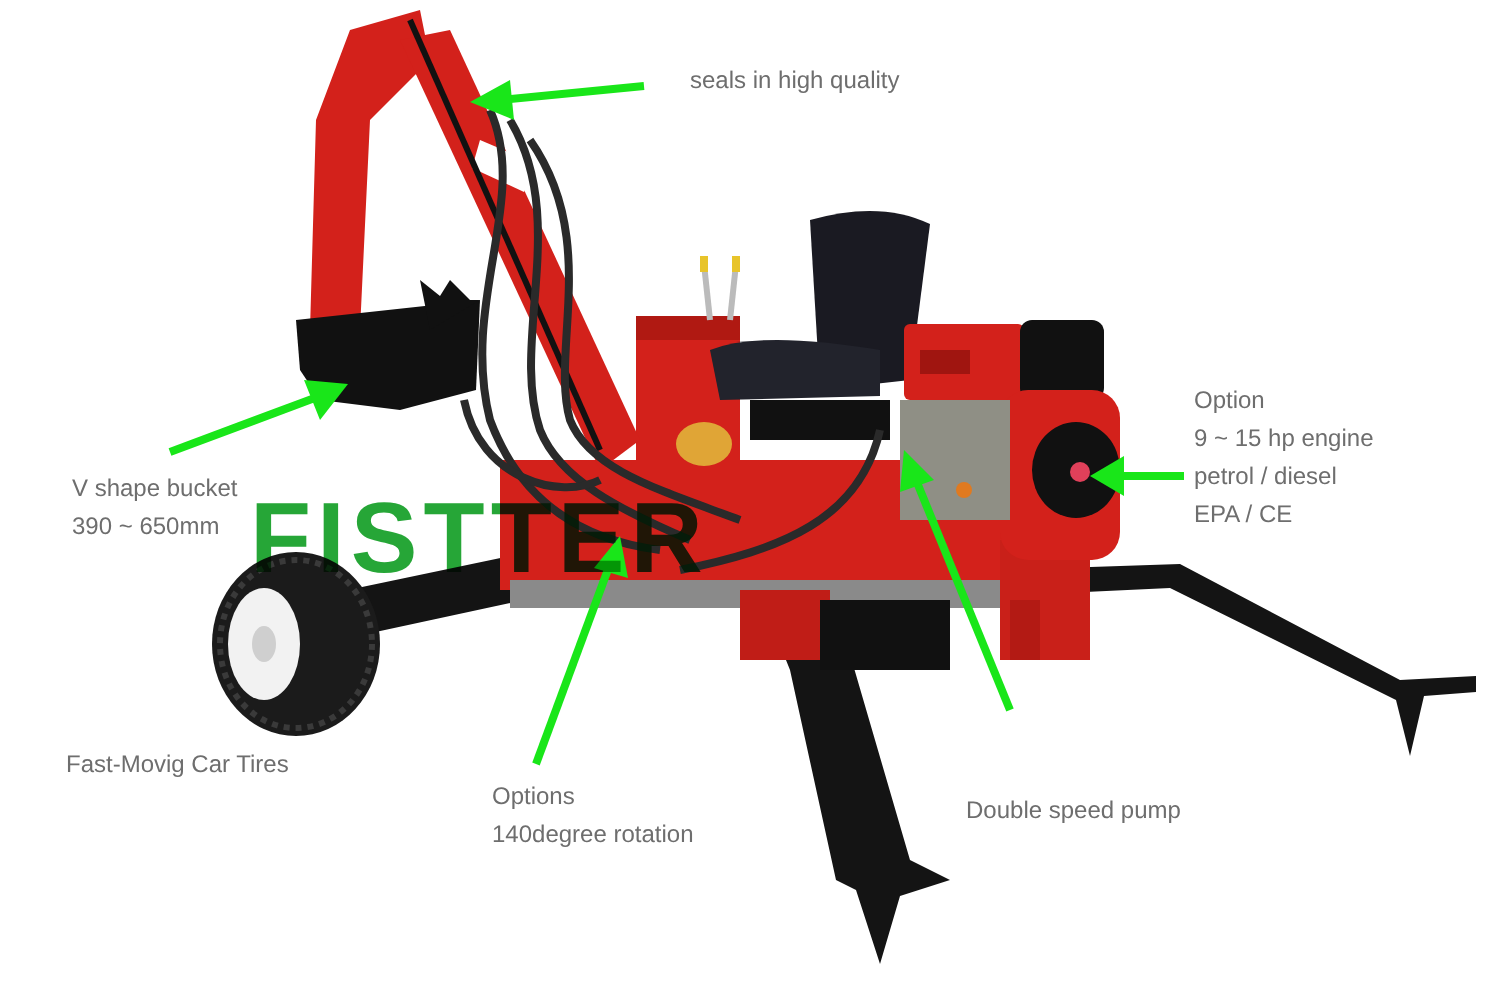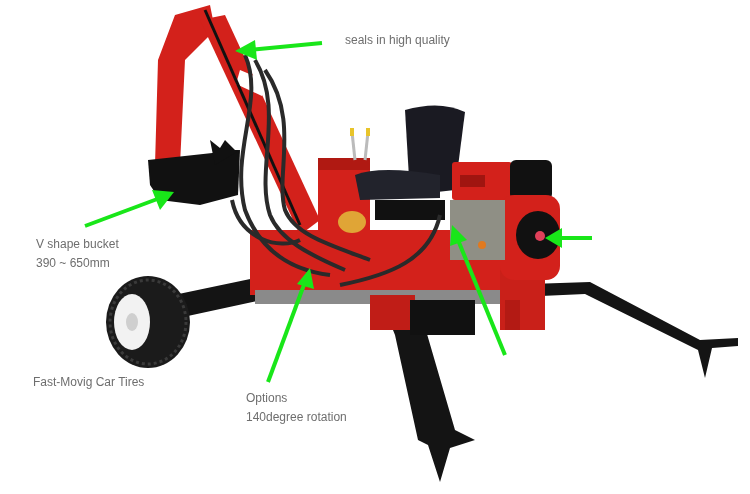--- a/index.html
+++ b/index.html
@@ -130,34 +130,44 @@
         <line x1="268" y1="382" x2="305" y2="282"></line>
         <polygon points="310,268 297,284 314,289" stroke="none"></polygon>
       </g>
       <g>
         <line x1="505" y1="355" x2="458" y2="240"></line>
         <polygon points="452,225 450,246 467,240" stroke="none"></polygon>
       </g>
     </g>
   </svg>
 
+  <div class="watermark">FISTTER</div>
 
   <div class="label" style="left:345px; top:31px;">
     <div>seals in high quality</div>
   </div>
 
+  <div class="label" style="left:597px; top:191px;">
+    <div>Option</div>
+    <div>9 ~ 15 hp engine</div>
+    <div>petrol / diesel</div>
+    <div>EPA / CE</div>
+  </div>
 
   <div class="label" style="left:36px; top:235px;">
     <div>V shape bucket</div>
     <div>390 ~ 650mm</div>
   </div>
 
   <div class="label" style="left:33px; top:373px;">
     <div>Fast-Movig Car Tires</div>
   </div>
 
   <div class="label" style="left:246px; top:389px;">
     <div>Options</div>
     <div>140degree rotation</div>
   </div>
 
+  <div class="label" style="left:483px; top:396px;">
+    <div>Double speed pump</div>
+  </div>
 
 </div>
 
 </body></html>

